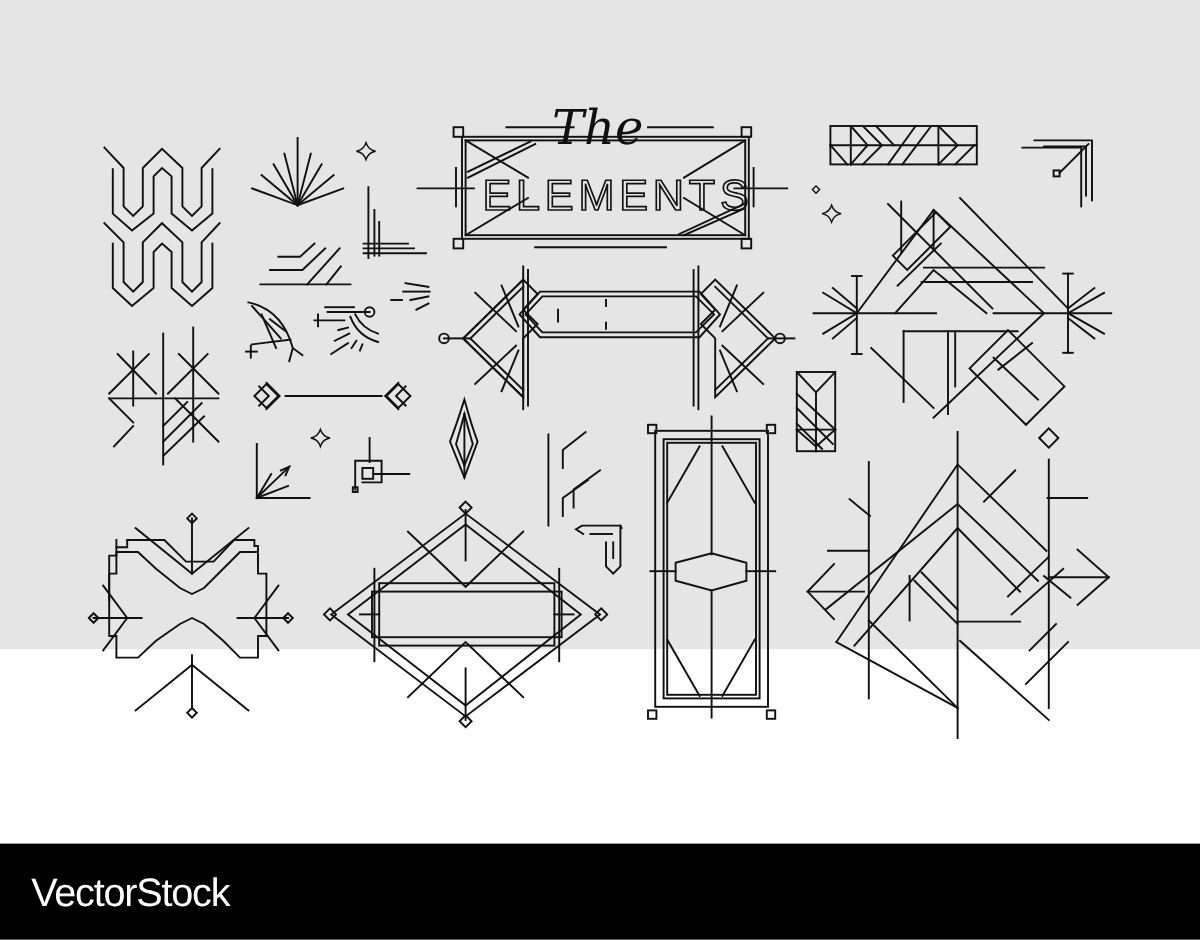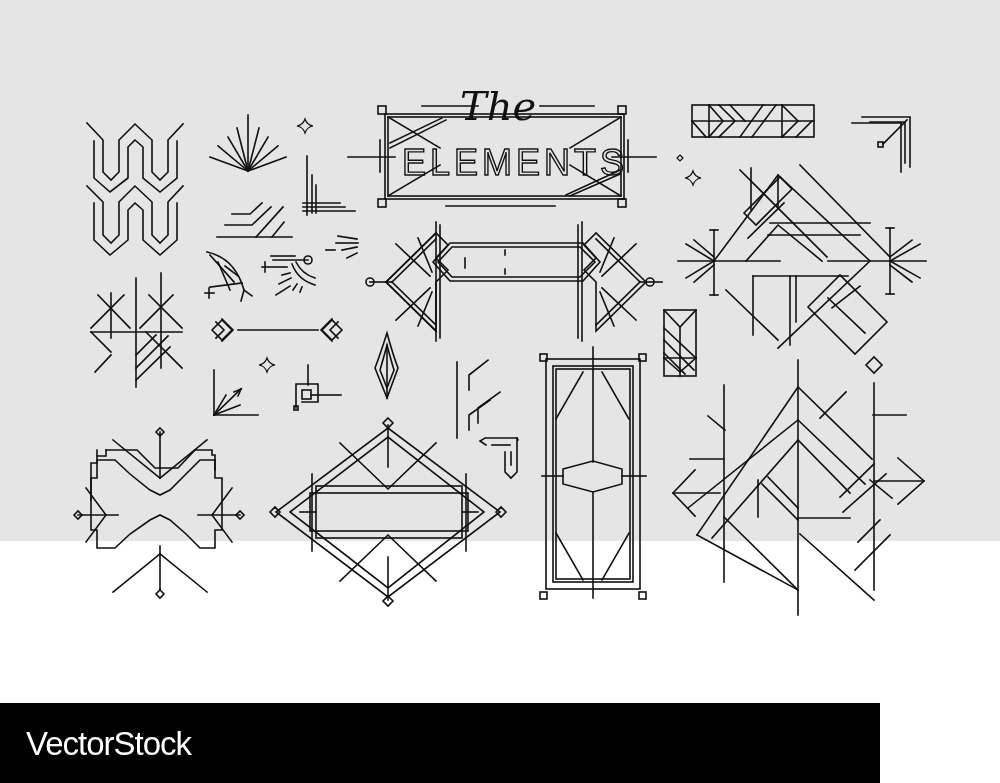--- a/index.html
+++ b/index.html
@@ -1,21 +1,21 @@
 <!DOCTYPE html>
 <html><head>
 <meta charset="utf-8">
 <style>
   html,body{margin:0;padding:0;background:#ffffff;}
   body{width:1000px;height:783px;position:relative;overflow:hidden;font-family:"Liberation Sans",sans-serif;}
   #art{position:absolute;left:0;top:0;width:1000px;height:541px;background:#e5e5e5;}
   #art svg{display:block;}
   .ln{stroke:#111111;stroke-width:1.6;fill:none;stroke-linecap:square;}
   .thin{stroke:#111111;stroke-width:1.2;fill:none;}
-  .footer{position:absolute;left:0;top:703px;width:880px;height:80px;background:#000000;}
+  .footer{position:absolute;left:0;top:703px;width:1000px;height:80px;background:#000000;}
   .brand{position:absolute;left:26px;top:22px;color:#ffffff;font-size:33px;letter-spacing:-1px;font-family:"Liberation Sans",sans-serif;}
   .ref{position:absolute;right:30px;top:30px;color:#ffffff;font-size:23px;letter-spacing:-0.5px;font-family:"Liberation Sans",sans-serif;}
   .title-script{font-family:"DejaVu Serif",serif;font-style:italic;font-size:40px;fill:#111111;}
   .title-main{font-family:"Liberation Sans",sans-serif;font-size:36px;fill:none;stroke:#111111;stroke-width:1.4;letter-spacing:4px;}
 </style>
 </head>
 <body>
 
 <div id="art">
 <svg width="1000" height="703" viewBox="0 0 1000 703">

